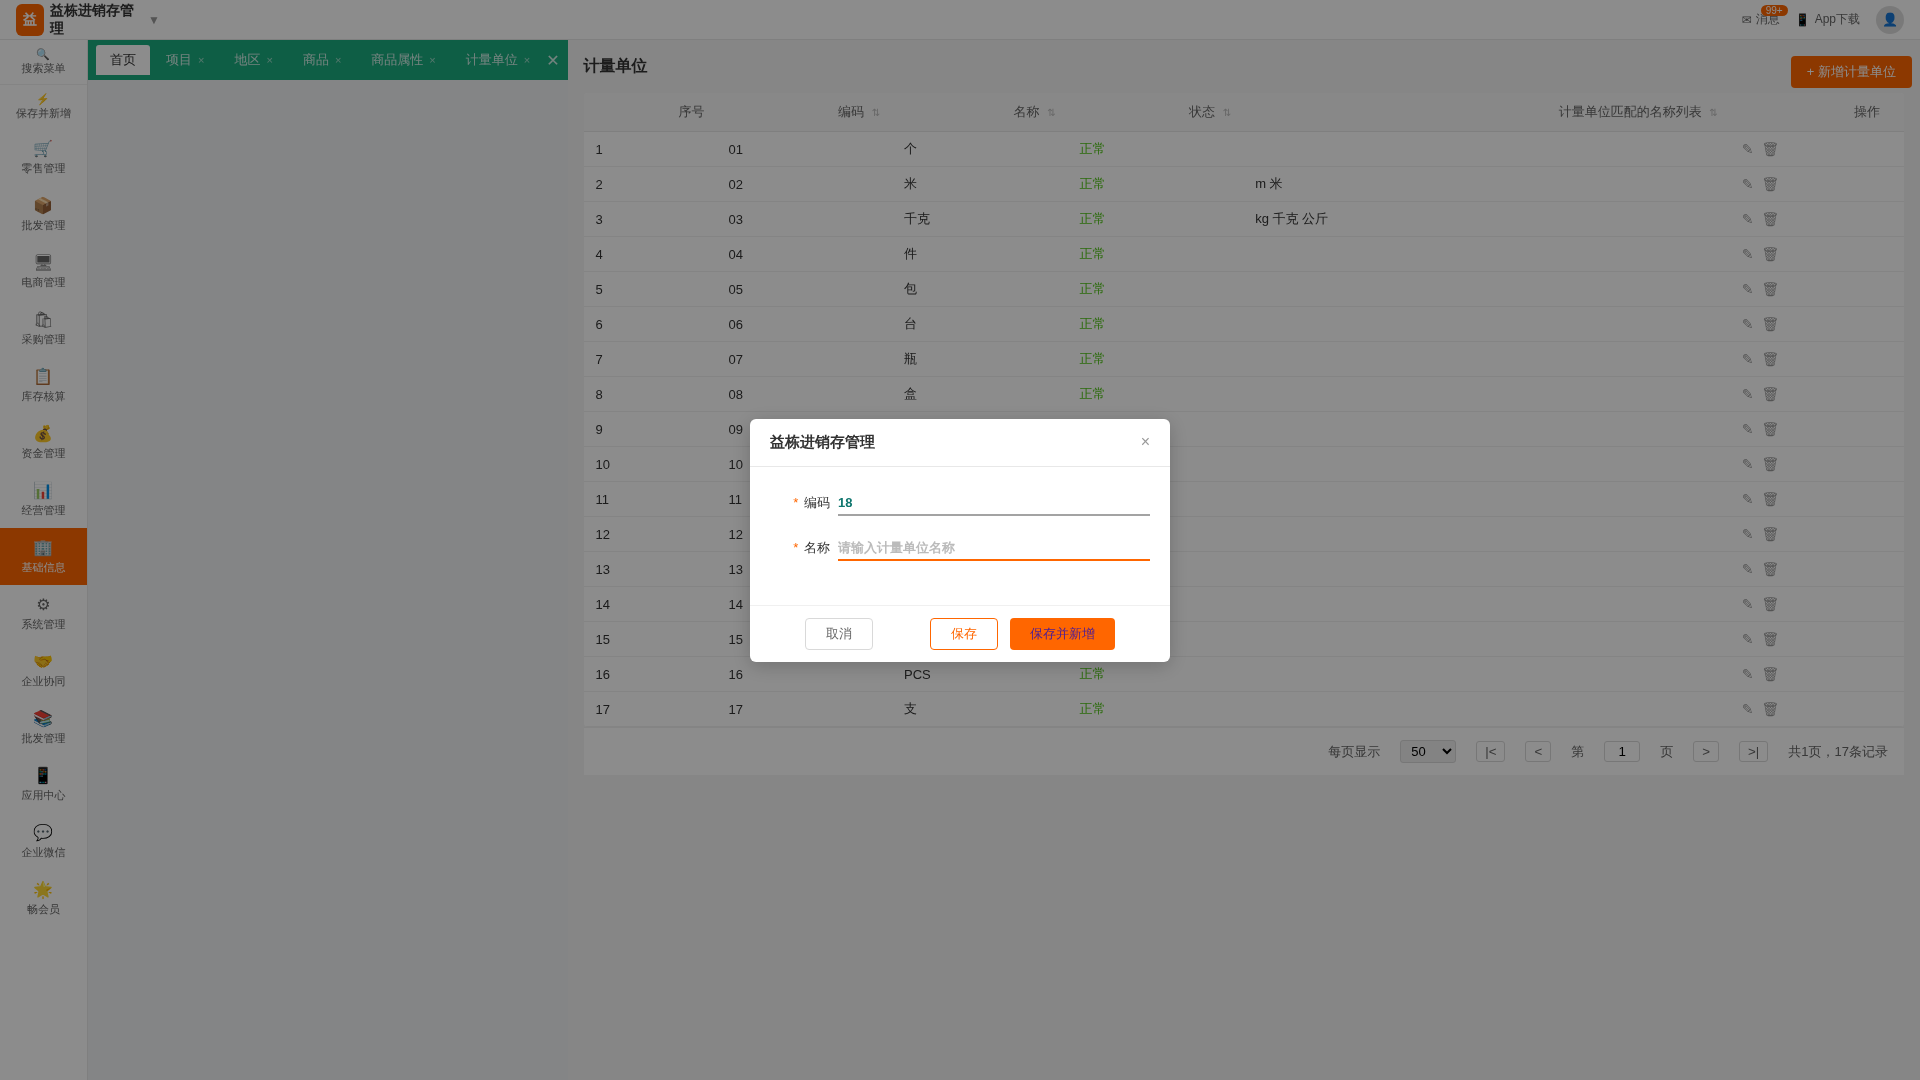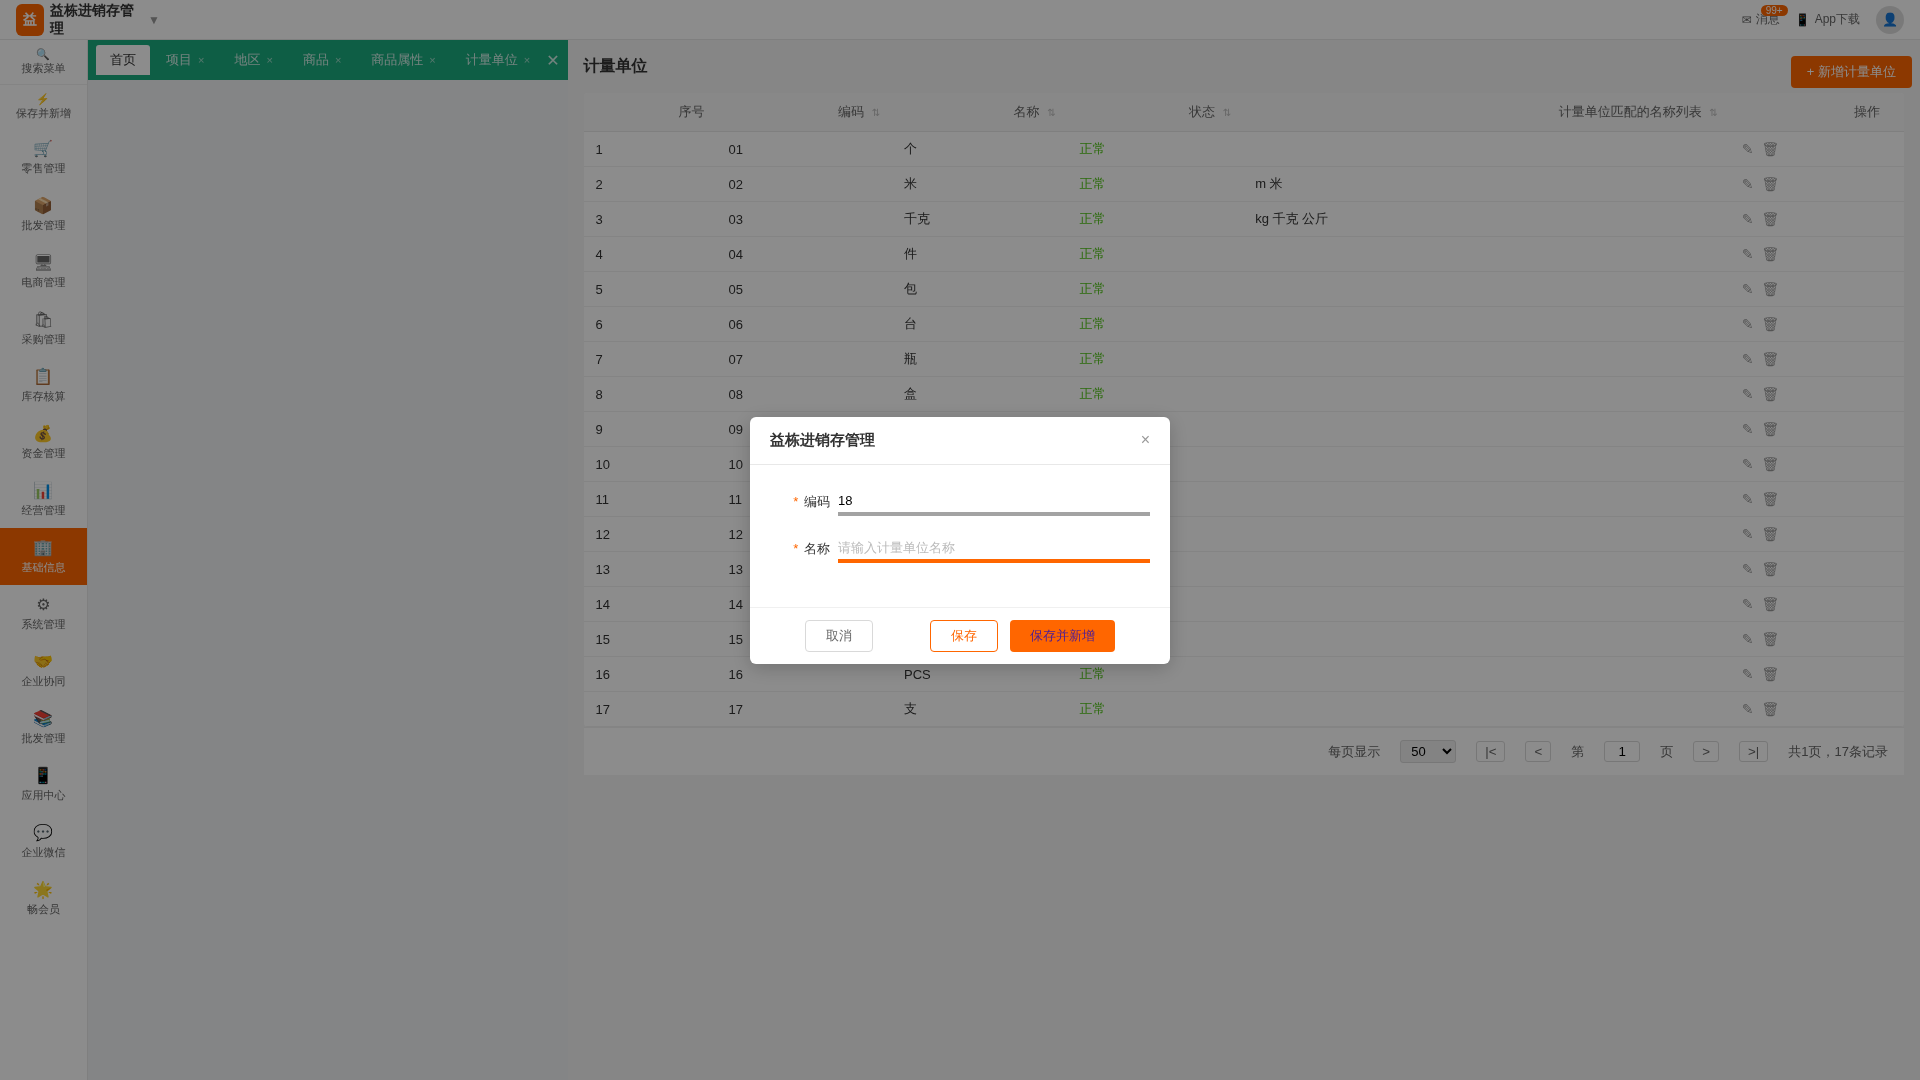--- a/index.html
+++ b/index.html
@@ -65,21 +65,21 @@
     
     .modal-overlay { position: fixed; top: 0; left: 0; width: 100%; height: 100%; background: rgba(0,0,0,0.45); z-index: 1000; display: flex; align-items: center; justify-content: center; }
     .modal { background: #fff; border-radius: 6px; width: 420px; box-shadow: 0 4px 20px rgba(0,0,0,0.2); }
     .modal-header { padding: 14px 20px; border-bottom: 1px solid #e8e8e8; display: flex; align-items: center; justify-content: space-between; }
     .modal-title { font-size: 15px; font-weight: bold; color: #333; }
     .modal-close { cursor: pointer; color: #999; font-size: 16px; }
     .modal-body { padding: 24px 20px; }
     .form-row { display: flex; align-items: center; margin-bottom: 20px; gap: 8px; }
     .form-label { width: 60px; text-align: right; color: #333; font-size: 13px; flex-shrink: 0; }
     .required { color: #f60; margin-right: 2px; }
-    .form-input { flex: 1; border: none; border-bottom: 4px solid #a3a3a3; padding: 4px 0; font-size: 13px; outline: none; color: #000000; }
+    .form-input { flex: 1; border: none; border-bottom: 2px solid #a3a3a3; padding: 4px 0; font-size: 13px; outline: none; color: #0f766e; font-weight: bold; }
     .form-input.active-border { border-bottom-color: #f60; }
     .form-input::placeholder { color: #bbb; }
     .modal-footer { padding: 12px 20px; display: flex; justify-content: center; gap: 12px; border-top: 1px solid #f0f0f0; }
     .btn-cancel { border: 1px solid #d9d9d9; background: #fff; color: #666; padding: 6px 20px; border-radius: 4px; cursor: pointer; font-size: 13px; }
     .btn-save { border: 1px solid #f60; background: #fff; color: #f60; padding: 6px 20px; border-radius: 4px; cursor: pointer; font-size: 13px; margin-left: 45px; }
     .btn-save-new { border: none; background: #f60; color: #4c1d95; padding: 6px 20px; border-radius: 4px; cursor: pointer; font-size: 13px; }
   </style>
 </head>
 <body>
 

